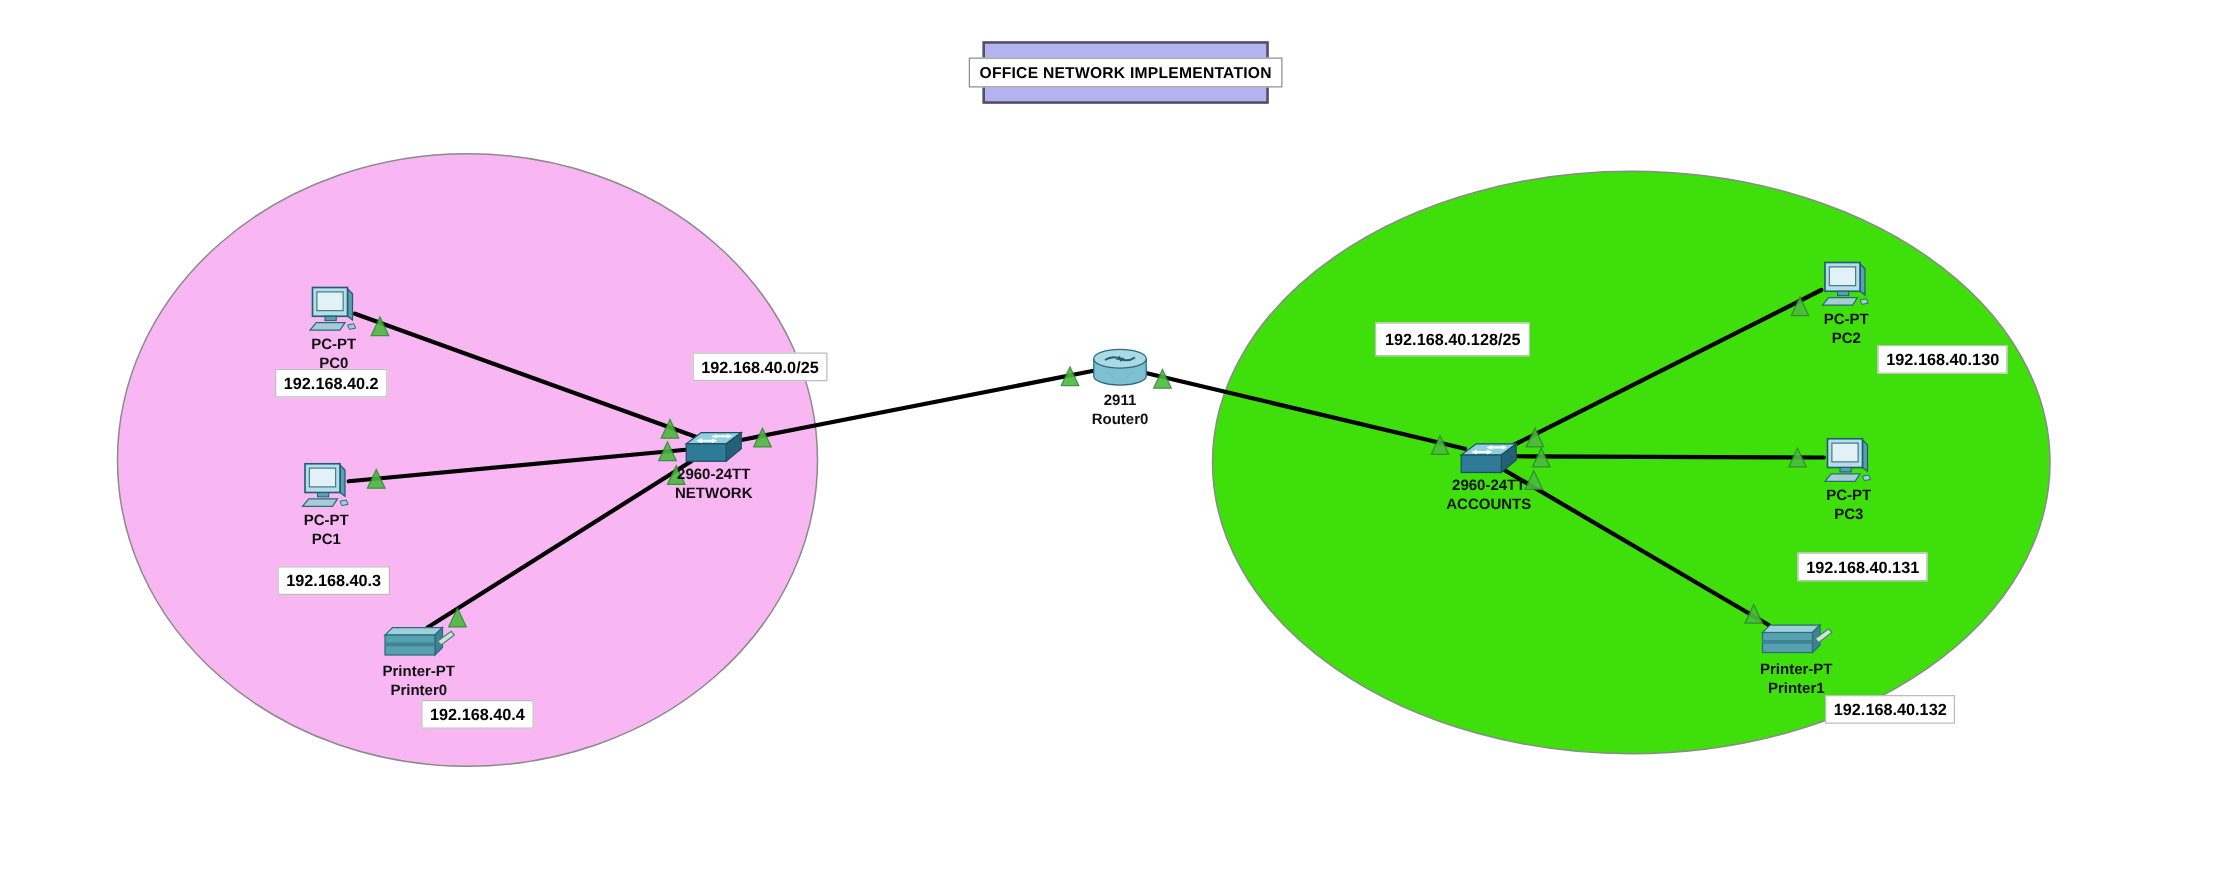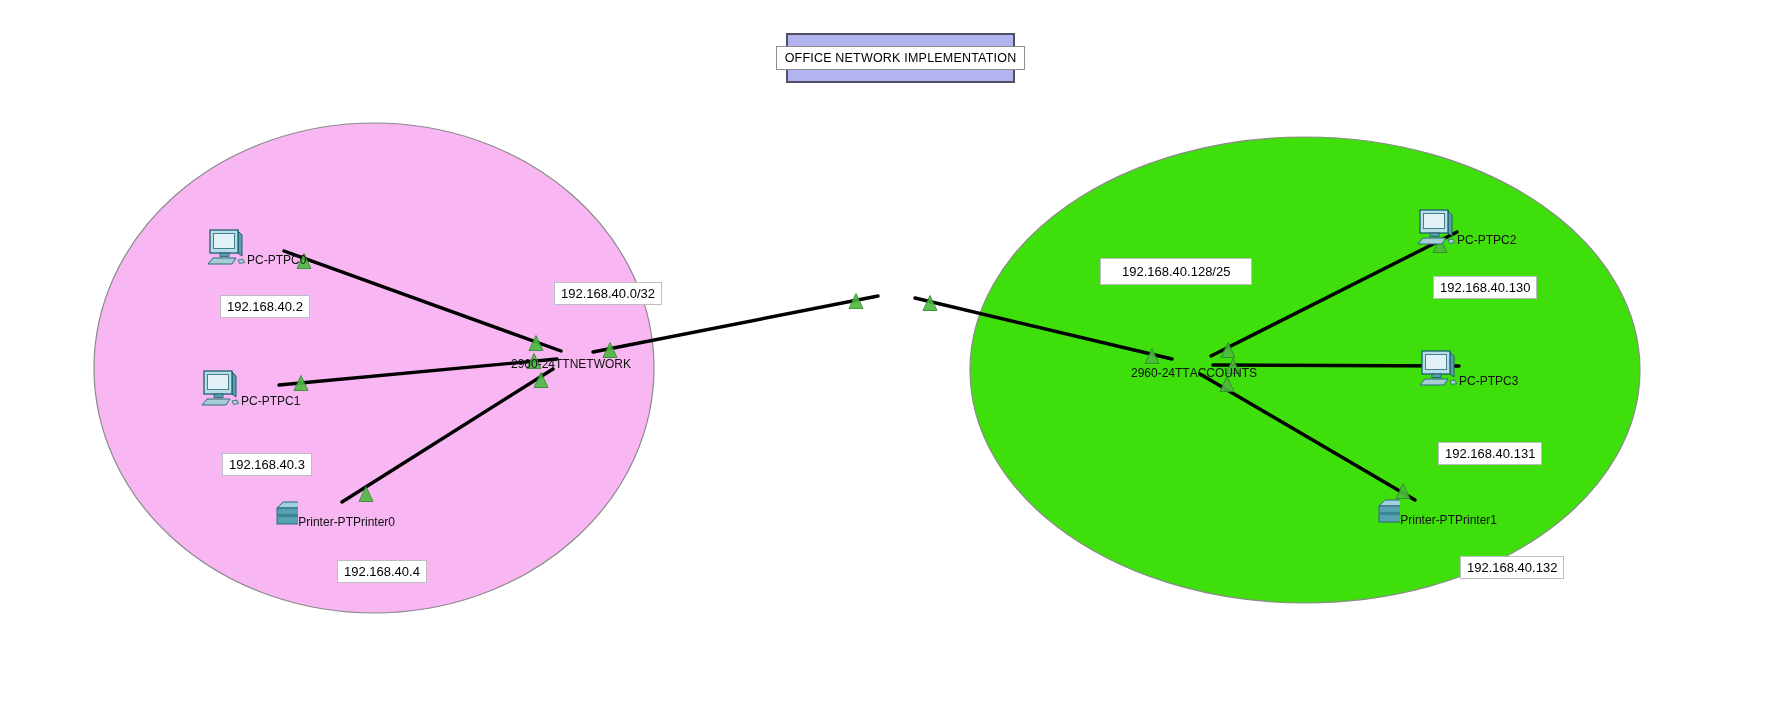--- a/index.html
+++ b/index.html
@@ -1,35 +1,35 @@
 <!DOCTYPE html>
 <html><head>
 <meta charset="utf-8">
 <style>
   html,body{margin:0;padding:0;background:#ffffff;}
   body{font-family:"Liberation Sans", sans-serif;}
-  .canvas{position:relative;width:1781px;height:715px;background:#ffffff;overflow:hidden;}
+  .canvas{position:relative;width:1781px;height:715px;background:#ffffff;overflow:hidden;font-weight:bold;}
   .overlay{position:absolute;left:0;top:0;}
   .title-box{
     position:absolute;left:786px;top:33px;width:229px;height:50px;
     background:#b3b3f0;border:2px solid #4f4f66;box-sizing:border-box;
     display:flex;align-items:center;justify-content:center;
   }
   .title-label{
     background:#ffffff;border:1px solid #8f8f8f;padding:4px 8px;
     font-size:12.5px;color:#000;white-space:nowrap;letter-spacing:0.2px;
   }
-  .device{position:absolute;width:120px;display:flex;flex-direction:row;align-items:flex-end;}
+  .device{position:absolute;width:120px;display:flex;flex-direction:column;align-items:center;}
   .device .dlabel{font-size:12px;line-height:15px;color:#111;text-align:center;white-space:nowrap;}
   .device svg.icon{display:block;margin-bottom:2px;}
   .note{
     position:absolute;background:#ffffff;border:1px solid #bdbdbd;
     padding:3px 6px;font-size:13px;color:#000;white-space:nowrap;
   }
-  .note.big{padding:5px 21px;}
+  .note.big{padding:5px 7px;}
 </style>
 </head>
 <body>
 
 <svg width="0" height="0" style="position:absolute">
   <defs>
     <g id="sym-pc">
       <polygon points="31,3 35,7 35,28 31,25" fill="#5e9dad" stroke="#1d606f" stroke-width="1"></polygon>
       <rect x="3" y="2" width="28" height="23" fill="#b9dde8" stroke="#1d606f" stroke-width="1.3"></rect>
       <rect x="6.5" y="5.5" width="21" height="15" fill="#e2f1f6" stroke="#437f8e" stroke-width="1"></rect>
@@ -130,20 +130,27 @@
     <div class="dlabel">Printer0</div>
   </div>
   <div class="device" style="left:511px;top:343px">
     <svg class="icon" width="48" height="27">
         <use href="#sym-switch"></use>
       </svg>
     <div class="dlabel">2960-24TT</div>
     <div class="dlabel">NETWORK</div>
   </div>
 
+  <div class="device" style="left:836px;top:278px">
+    <svg class="icon" width="44" height="33">
+        <use href="#sym-router"></use>
+      </svg>
+    <div class="dlabel">2911</div>
+    <div class="dlabel">Router0</div>
+  </div>
 
   <div class="device" style="left:1131px;top:352px">
     <svg class="icon" width="48" height="27">
         <use href="#sym-switch"></use>
       </svg>
     <div class="dlabel">2960-24TT</div>
     <div class="dlabel">ACCOUNTS</div>
   </div>
   <div class="device" style="left:1417px;top:208px">
     <svg class="icon" width="40" height="38">
@@ -163,19 +170,19 @@
     <svg class="icon" width="58" height="28">
         <use href="#sym-printer"></use>
       </svg>
     <div class="dlabel">Printer-PT</div>
     <div class="dlabel">Printer1</div>
   </div>
 
   <div class="note" style="left:220px;top:295px">192.168.40.2</div>
   <div class="note" style="left:222px;top:453px">192.168.40.3</div>
   <div class="note" style="left:337px;top:560px">192.168.40.4</div>
-  <div class="note" style="left:554px;top:282px">192.168.40.0/32</div>
+  <div class="note" style="left:554px;top:282px">192.168.40.0/25</div>
   <div class="note big" style="left:1100px;top:258px">192.168.40.128/25</div>
-  <div class="note" style="left:1433px;top:276px">192.168.40.130</div>
+  <div class="note" style="left:1502px;top:276px">192.168.40.130</div>
   <div class="note" style="left:1438px;top:442px">192.168.40.131</div>
   <div class="note" style="left:1460px;top:556px">192.168.40.132</div>
 
 </div>
 
 </body></html>

